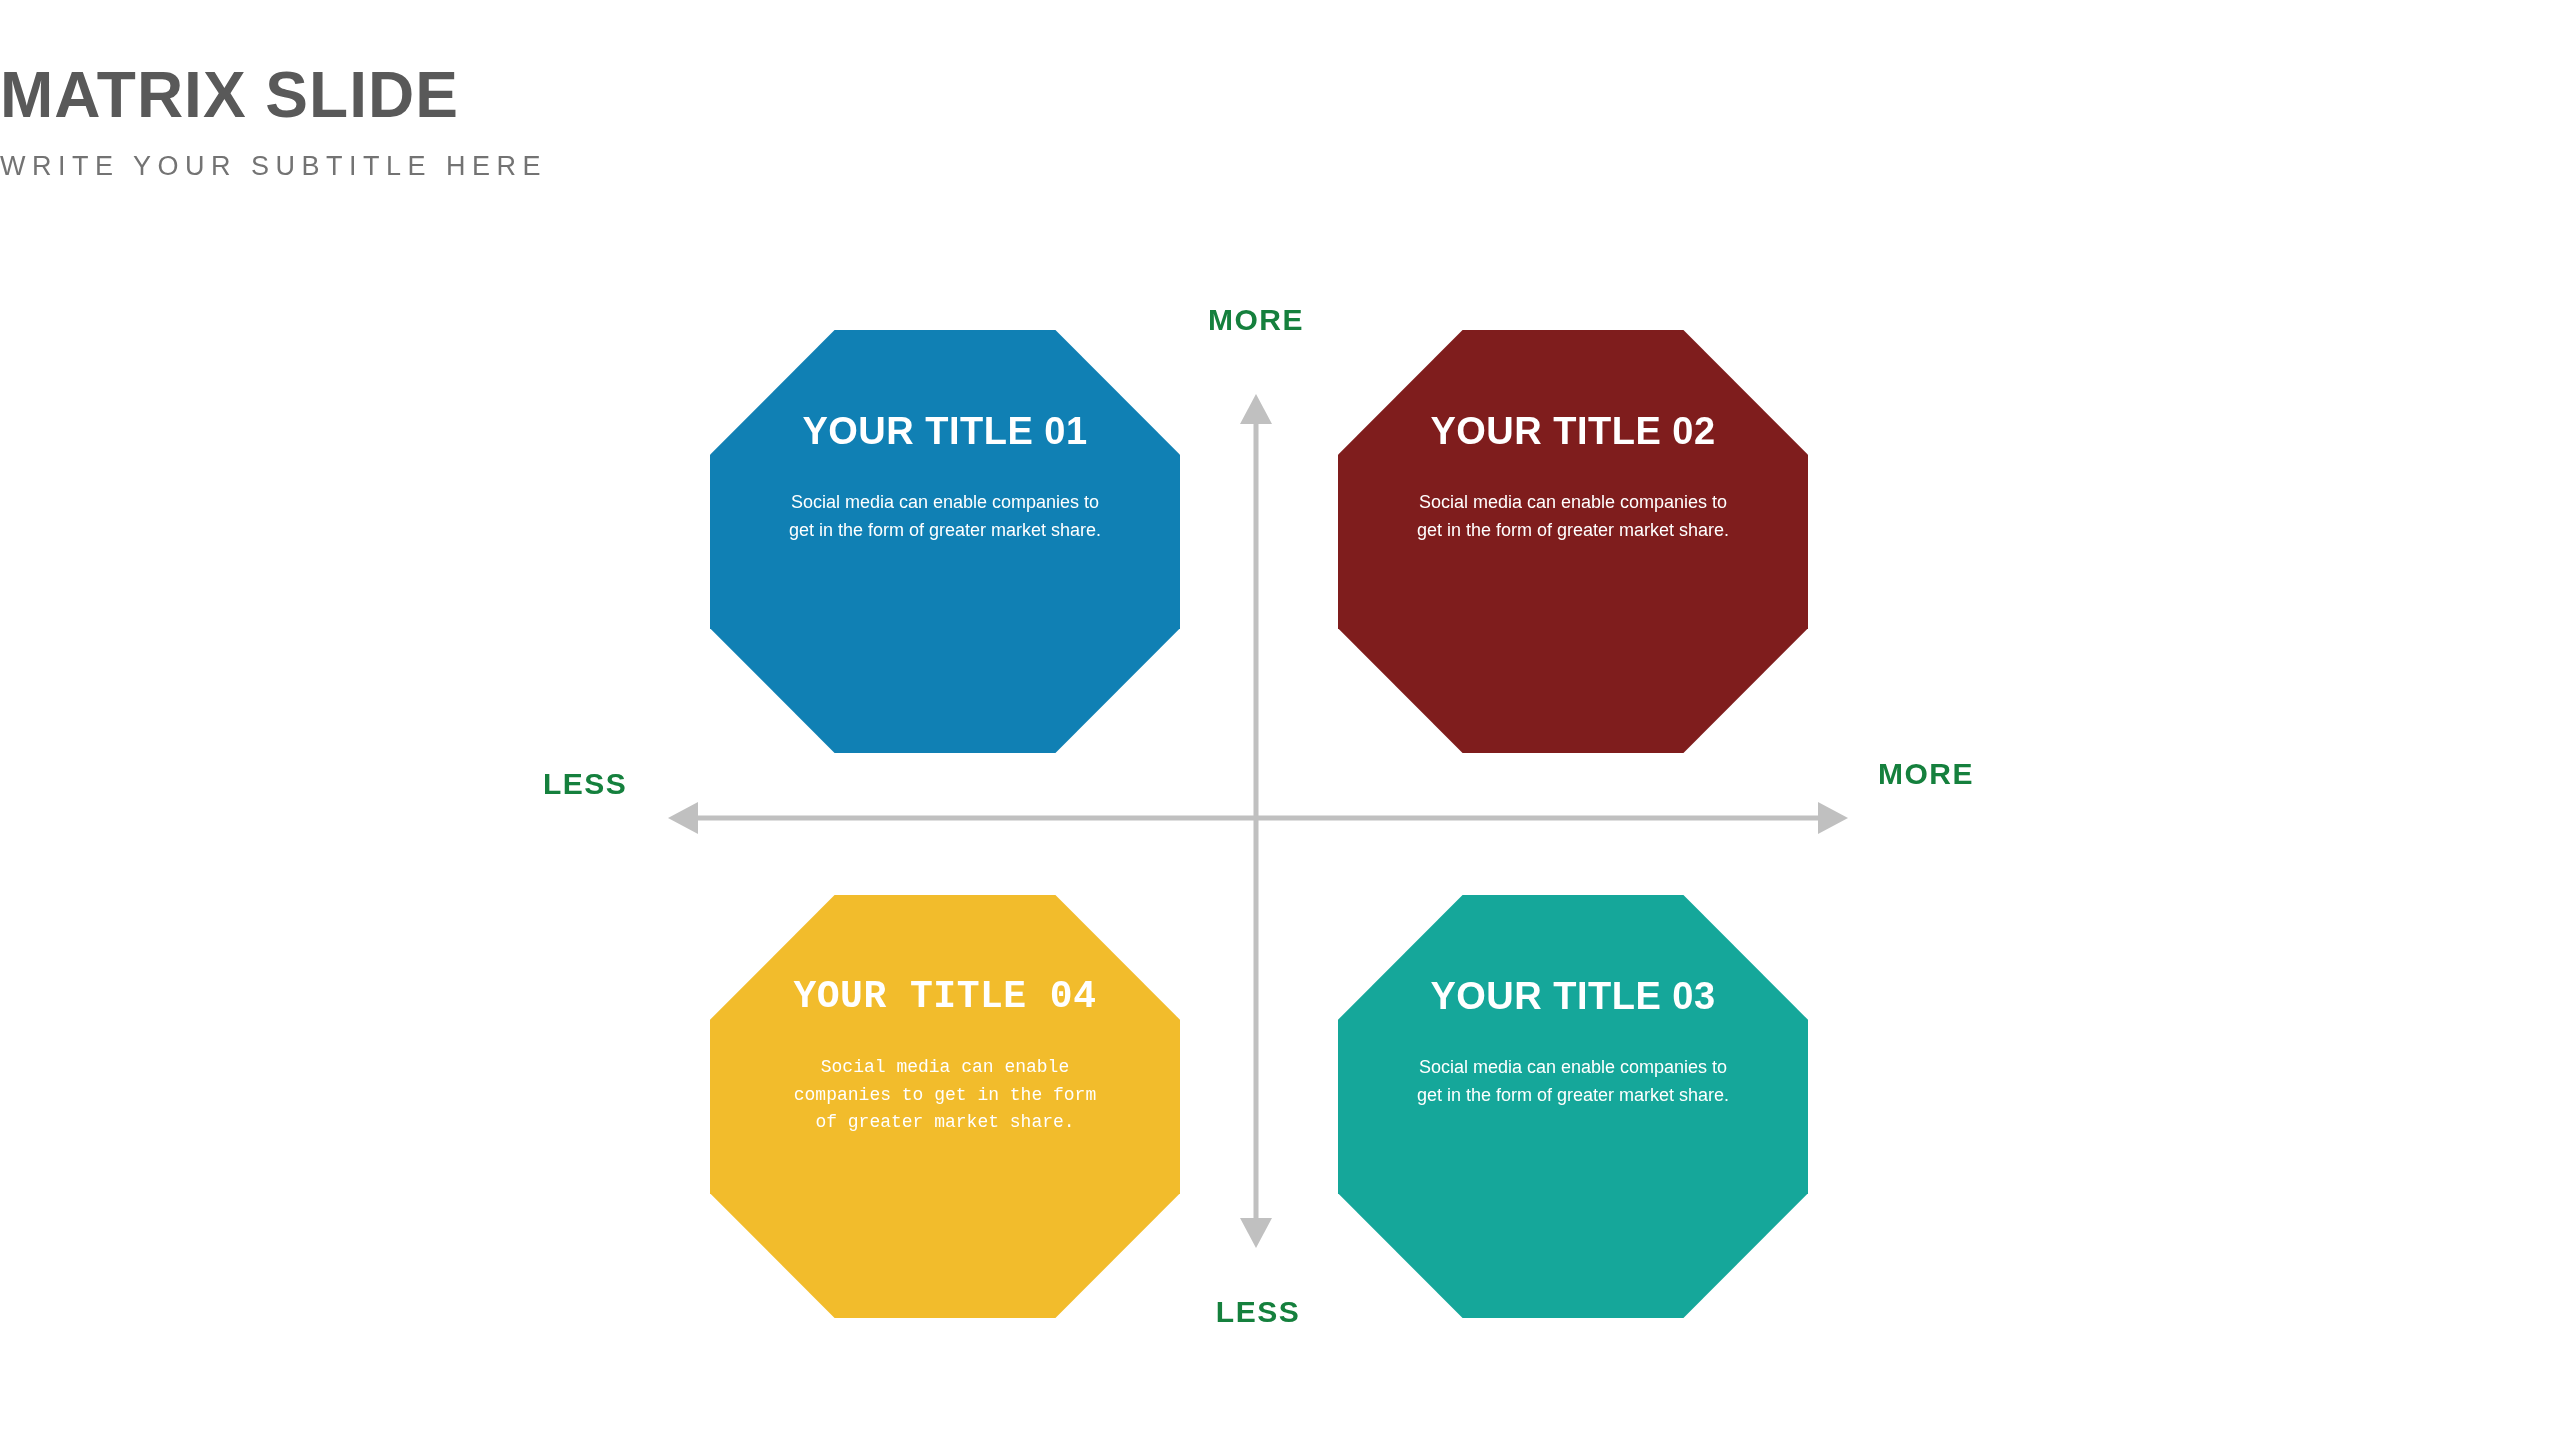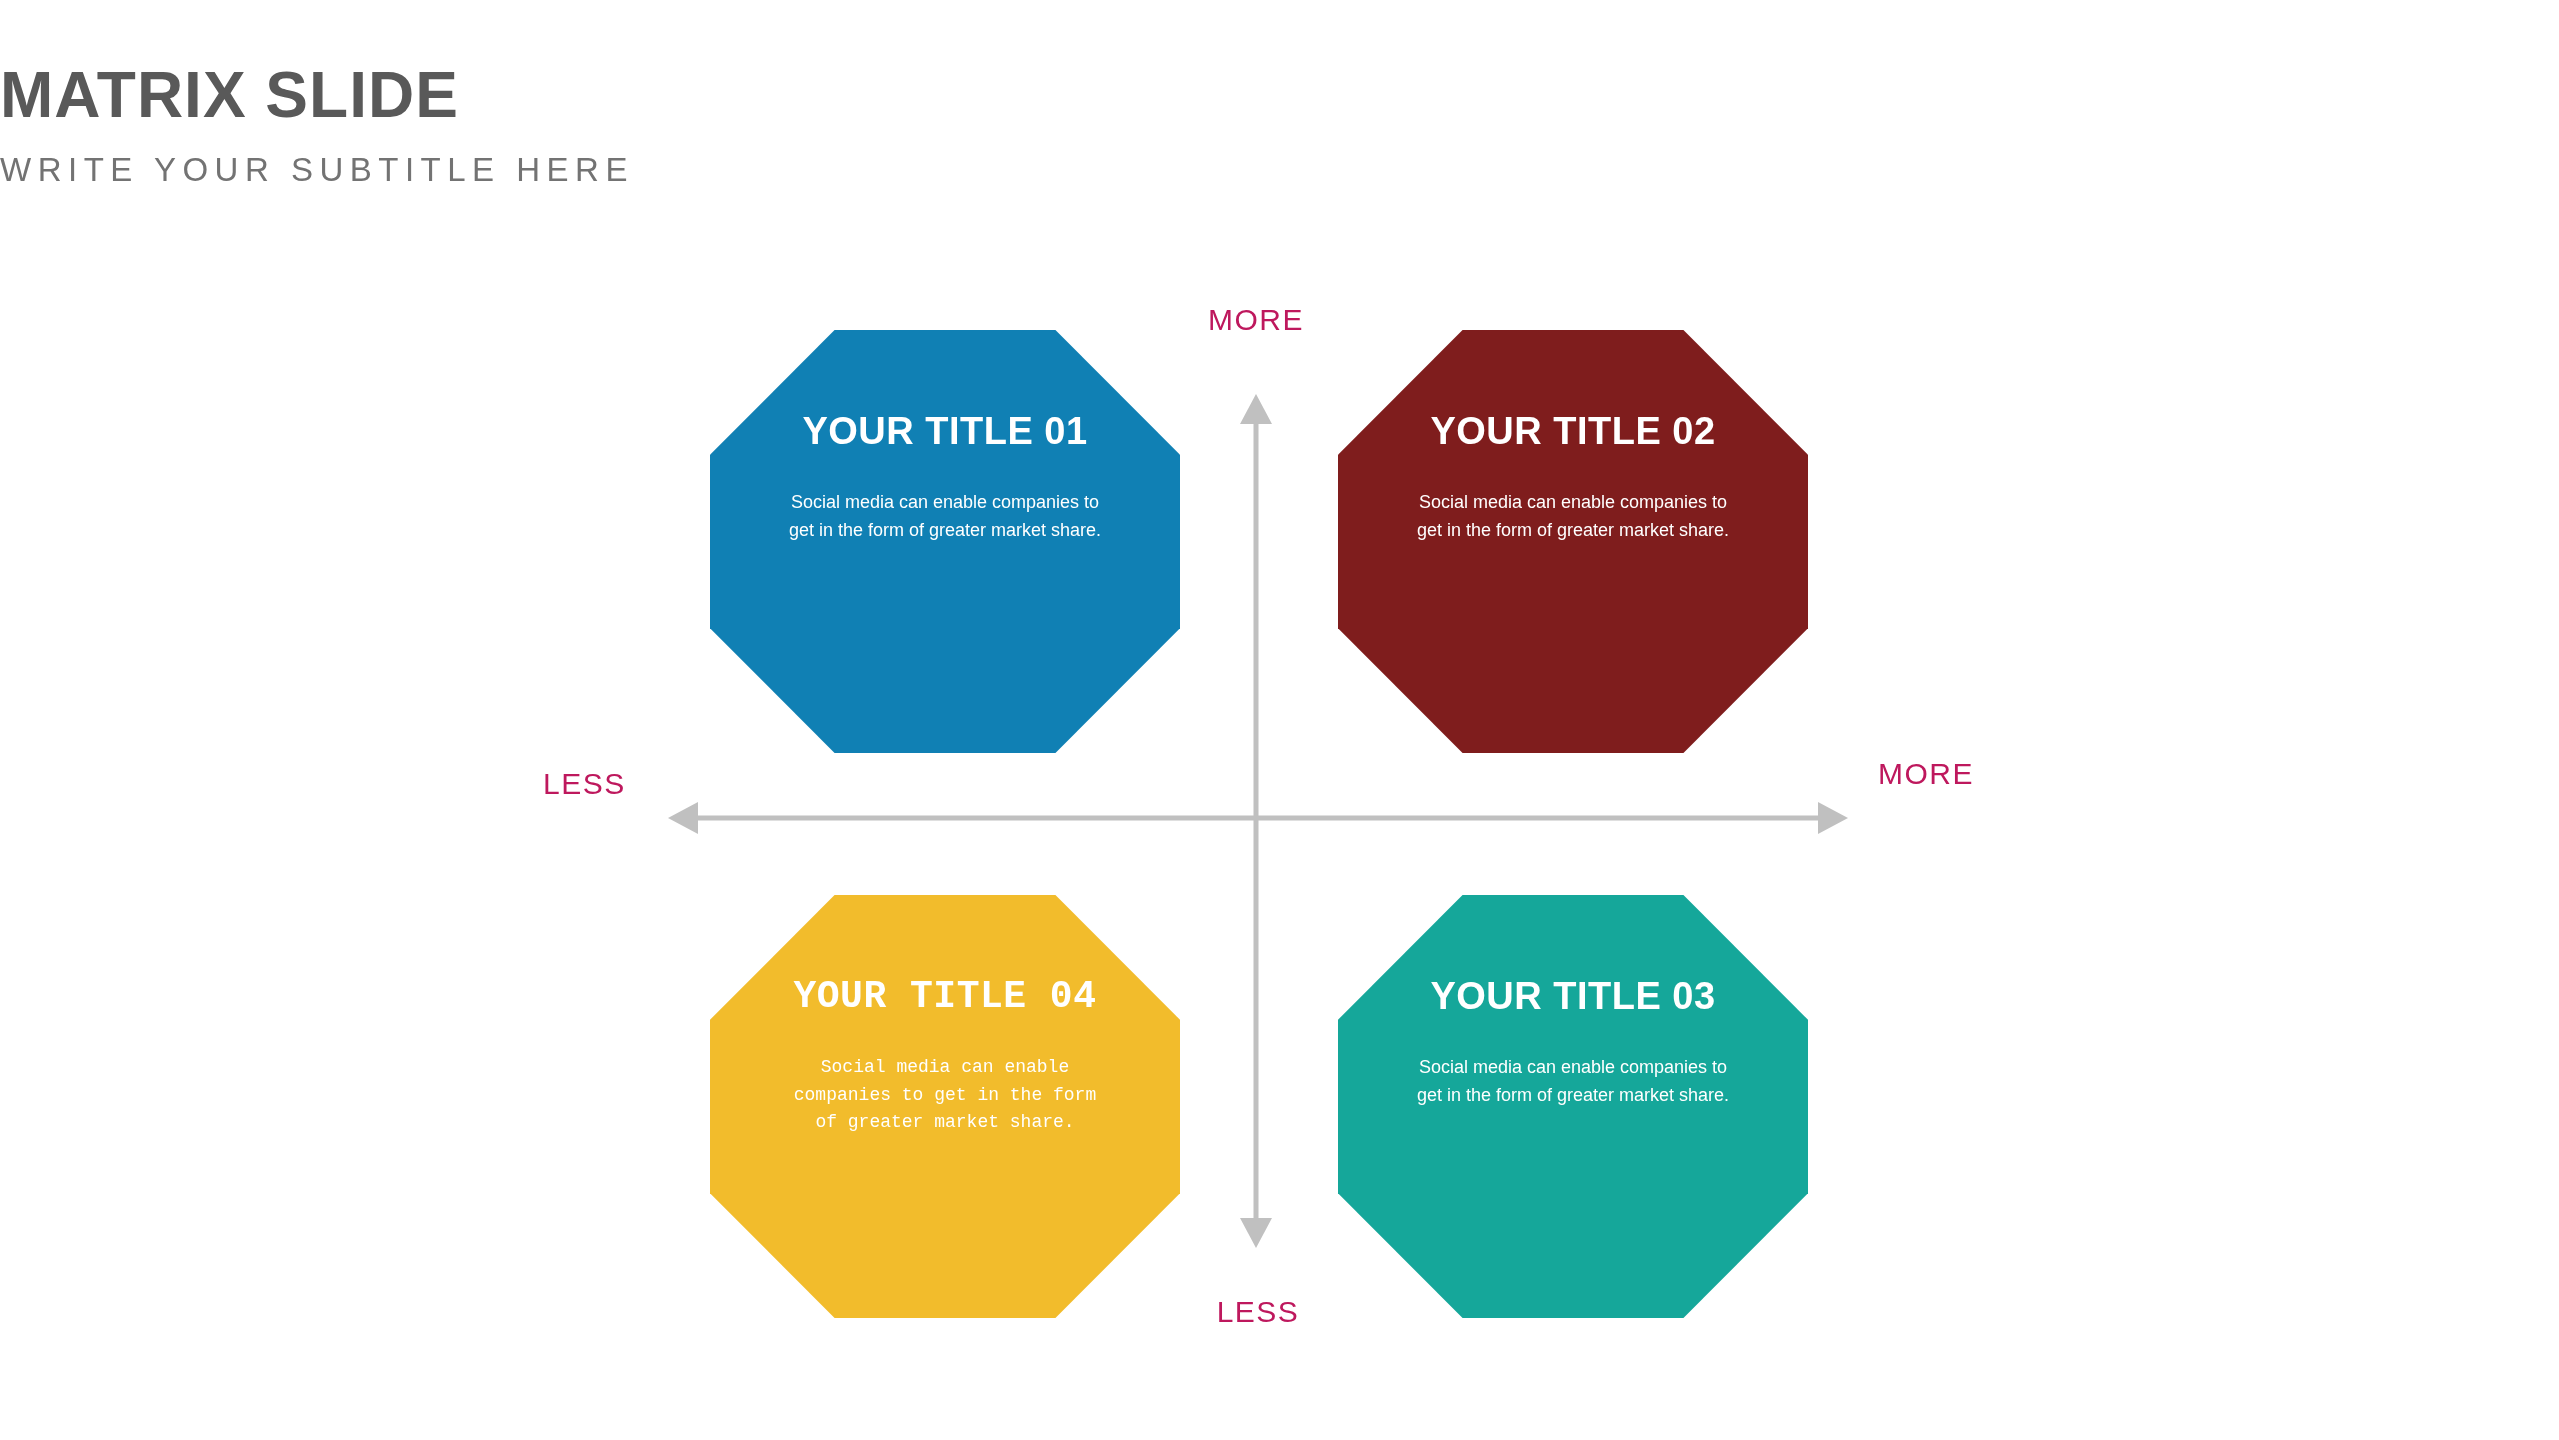--- a/index.html
+++ b/index.html
@@ -31,41 +31,41 @@
   .slide-title {
     font-size: 64px;
     font-weight: bold;
     color: #595959;
     letter-spacing: 1px;
     line-height: 1.05;
     margin: 0;
   }
   .slide-subtitle {
     margin: 22px 0 0 0;
-    font-size: 33px;
+    font-size: 27px;
     font-weight: normal;
     color: #737373;
     letter-spacing: 6.5px;
   }
 
   
   .axes {
     position: absolute;
     left: 0;
     top: 0;
     width: 2559px;
     height: 1440px;
     pointer-events: none;
   }
 
   .axis-label {
     position: absolute;
     font-size: 30px;
-    font-weight: normal;
-    color: #be185d;
+    font-weight: bold;
+    color: #15803d;
     letter-spacing: 1.5px;
     white-space: nowrap;
   }
   .axis-label.more-top   { left: 1256px; top: 303px;  transform: translateX(-50%); }
   .axis-label.more-right { left: 1878px; top: 757px; }
   .axis-label.less-left  { left: 543px;  top: 767px; }
   .axis-label.less-bottom{ left: 1258px; top: 1295px; transform: translateX(-50%); }
 
   
   .octagon {

